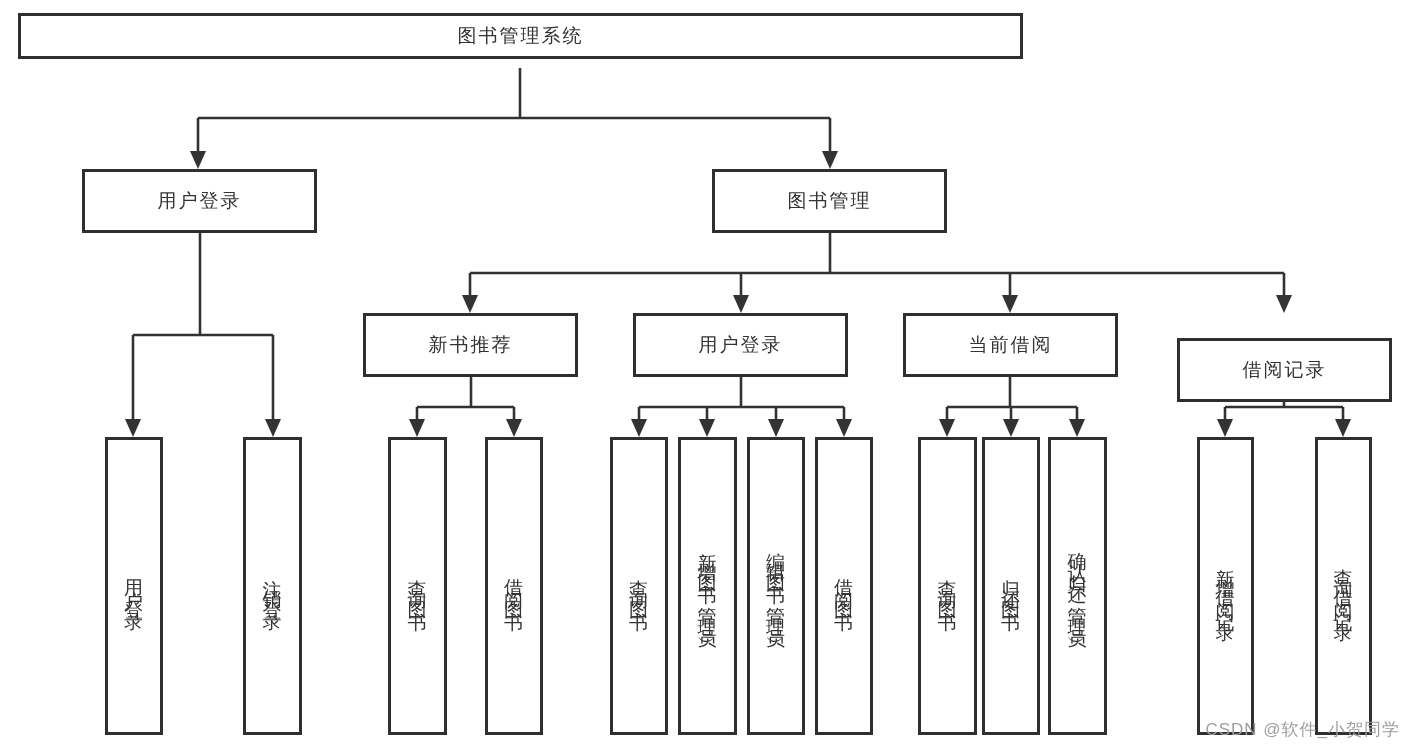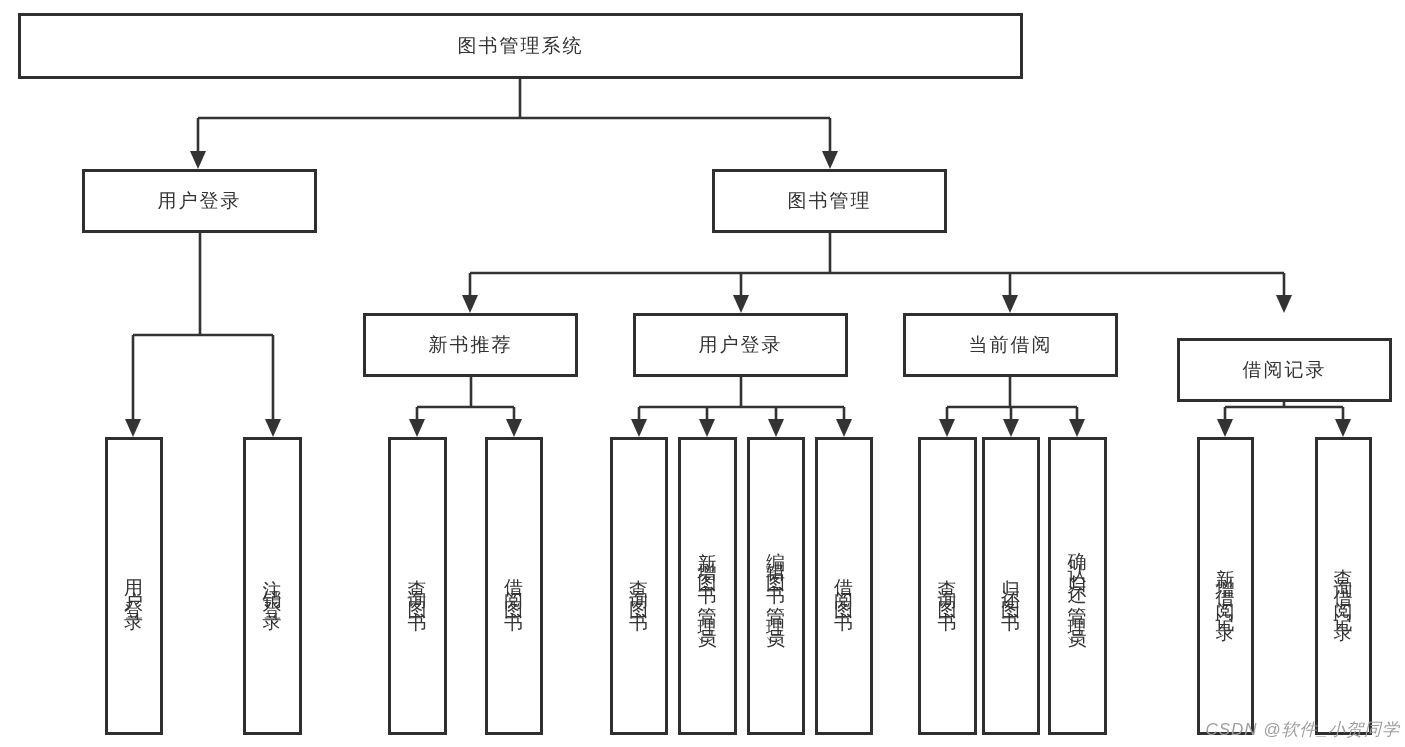--- a/index.html
+++ b/index.html
@@ -50,21 +50,20 @@
     line-height: 1;
   }
   .watermark {
     position: absolute;
     right: 5px;
     bottom: 6px;
     font-size: 17px;
     color: #9e9e9e;
     letter-spacing: 1px;
     white-space: nowrap;
-    font-style: italic;
   }
 </style>
 </head>
 <body>
 
 <div class="canvas">
 
   <svg class="wires" viewBox="0 0 1405 747" xmlns="http://www.w3.org/2000/svg">
     <g stroke="#333333" stroke-width="2.6" fill="none">
 
@@ -127,21 +126,21 @@
       <polygon points="768,419 784,419 776,437"></polygon>
       <polygon points="836,419 852,419 844,437"></polygon>
       <polygon points="939,419 955,419 947,437"></polygon>
       <polygon points="1003,419 1019,419 1011,437"></polygon>
       <polygon points="1069,419 1085,419 1077,437"></polygon>
       <polygon points="1217,419 1233,419 1225,437"></polygon>
       <polygon points="1335,419 1351,419 1343,437"></polygon>
     </g>
   </svg>
 
-  <div class="node hnode" style="left:18px; top:13px; width:1005px; height:66px;">
+  <div class="node hnode" style="left:18px; top:13px; width:1005px; height:46px;">
     <span>图书管理系统</span>
   </div>
 
   <div class="node hnode" style="left:82px; top:169px; width:235px;">
     <span>用户登录</span>
   </div>
   <div class="node hnode" style="left:712px; top:169px; width:235px;">
     <span>图书管理</span>
   </div>
 

